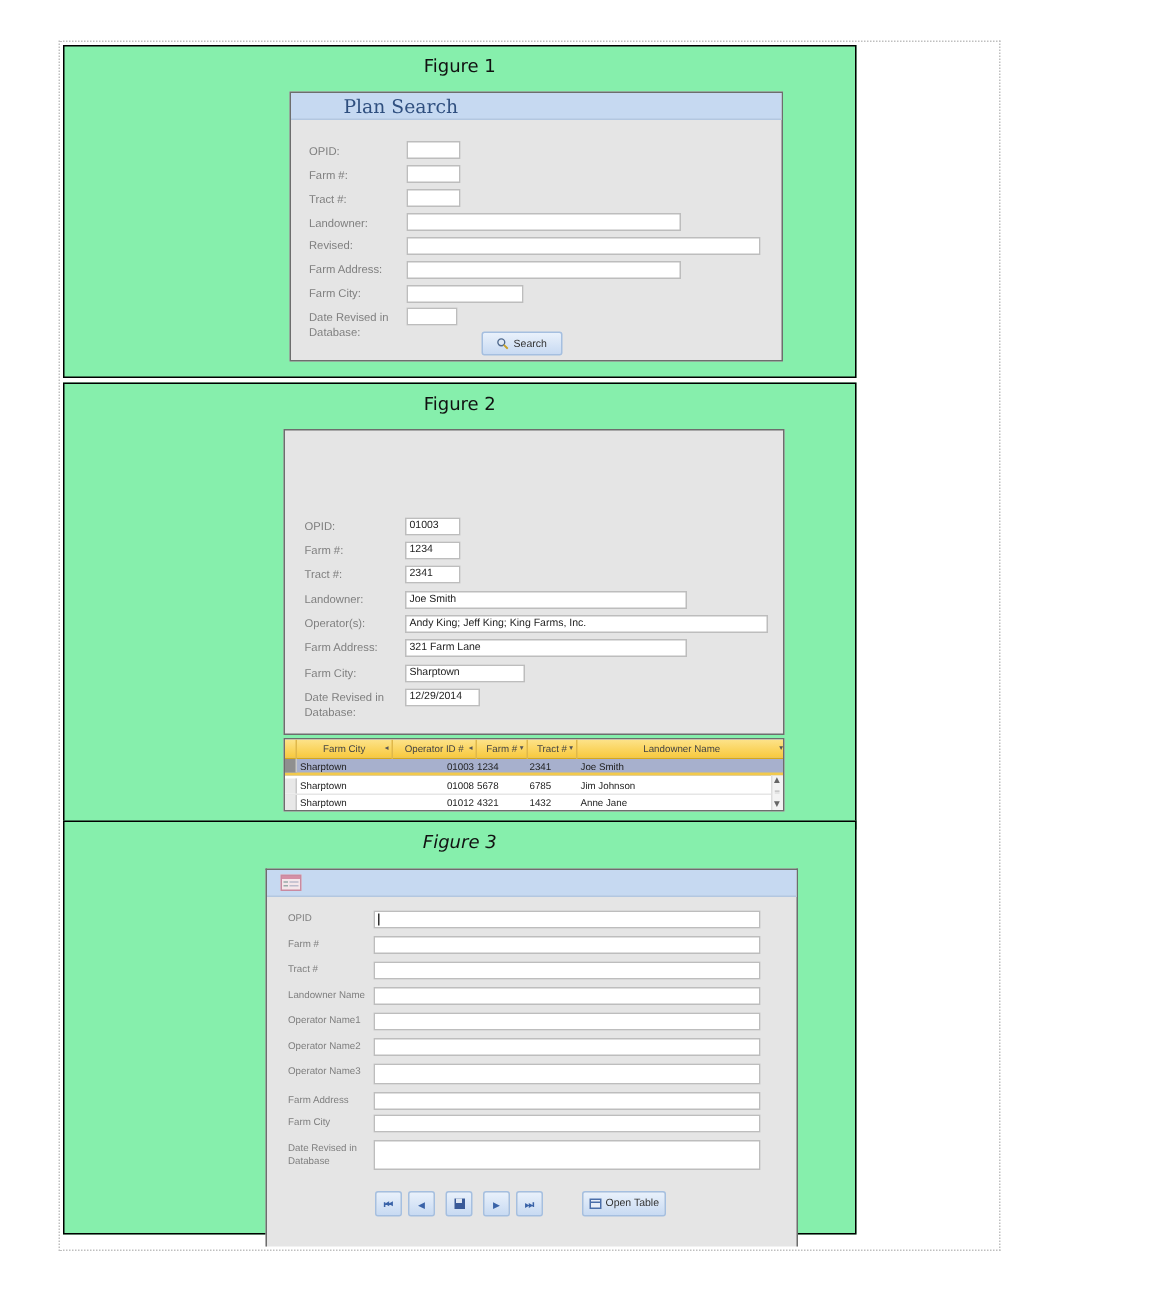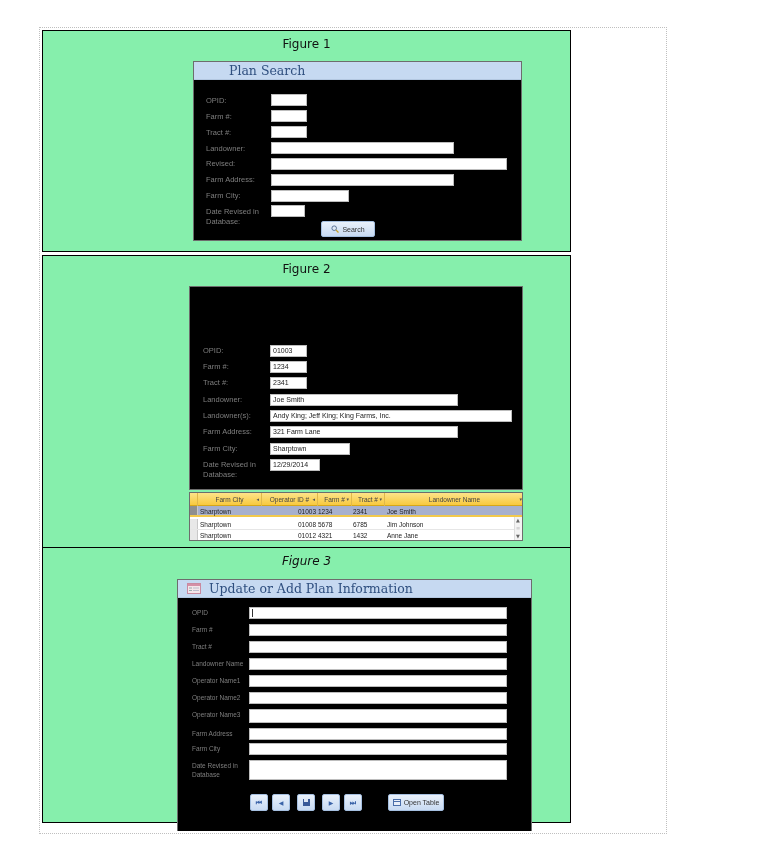--- a/index.html
+++ b/index.html
@@ -15,21 +15,21 @@
     border: 1.5px solid #000;
     background: #86efac;
   }
   .fig-caption {
     position: absolute; left: 0; width: 100%; text-align: center;
     font-family: "DejaVu Sans", sans-serif; font-size: 12px; color: #111;
   }
 
   
   .form {
-    position: absolute; background: #000000;
+    position: absolute; background: #e5e5e5;
     border: 1px solid #6d6d6d;
   }
   .form-header {
     position: absolute; left: 0; top: 0; width: 100%;
     background: #c6d9f1;
     border-bottom: 1px solid #b3c7e0;
   }
   .form-title {
     position: absolute; font-family: "DejaVu Serif", serif;
     color: #2f4f7f; font-size: 12.5px; white-space: nowrap;
@@ -146,21 +146,21 @@
 
   <div class="lbl" style="left:13px;top:75px;">Farm #:</div>
   <div class="fld" style="left:80px;top:74px;width:37px;">1234</div>
 
   <div class="lbl" style="left:13px;top:91px;">Tract #:</div>
   <div class="fld" style="left:80px;top:90px;width:37px;">2341</div>
 
   <div class="lbl" style="left:13px;top:108px;">Landowner:</div>
   <div class="fld" style="left:80px;top:107px;width:188px;">Joe Smith</div>
 
-  <div class="lbl" style="left:13px;top:124px;">Landowner(s):</div>
+  <div class="lbl" style="left:13px;top:124px;">Operator(s):</div>
   <div class="fld" style="left:80px;top:123px;width:242px;">Andy King; Jeff King; King Farms, Inc.</div>
 
   <div class="lbl" style="left:13px;top:140px;">Farm Address:</div>
   <div class="fld" style="left:80px;top:139px;width:188px;">321 Farm Lane</div>
 
   <div class="lbl" style="left:13px;top:157px;">Farm City:</div>
   <div class="fld" style="left:80px;top:156px;width:80px;">Sharptown</div>
 
   <div class="lbl" style="left:13px;top:173px;">Date Revised in</div>
   <div class="lbl" style="left:13px;top:183px;">Database:</div>
@@ -227,21 +227,20 @@
   <div class="form-header" style="height:18px;">
     <span style="position:absolute;left:9px;top:3px;width:14px;height:11px;border:1px solid #c98aa0;background:#f4e6ea;">
       <svg width="12" height="9" viewBox="0 0 12 9" style="position:absolute;left:0;top:0;">
         <rect x="0" y="0" width="12" height="2" fill="#d58fa6"></rect>
         <rect x="1" y="3.5" width="3" height="1" fill="#9aa"></rect>
           <rect x="5" y="3.5" width="6" height="1" fill="#bbc"></rect>
         <rect x="1" y="6" width="3" height="1" fill="#9aa"></rect>
           <rect x="5" y="6" width="6" height="1" fill="#bbc"></rect>
       </svg>
     </span>
-    <div class="form-title" style="left:31px;top:1px;">Update or Add Plan Information</div>
   </div>
 
   <div class="lbl small" style="left:14px;top:29px;">OPID</div>
   <div class="fld" style="left:71px;top:27px;width:258px;">
     <span style="display:inline-block;width:1px;height:8px;background:#333;margin-top:1px;"></span>
   </div>
 
   <div class="lbl small" style="left:14px;top:46px;">Farm #</div>
   <div class="fld" style="left:71px;top:44px;width:258px;"></div>
 

